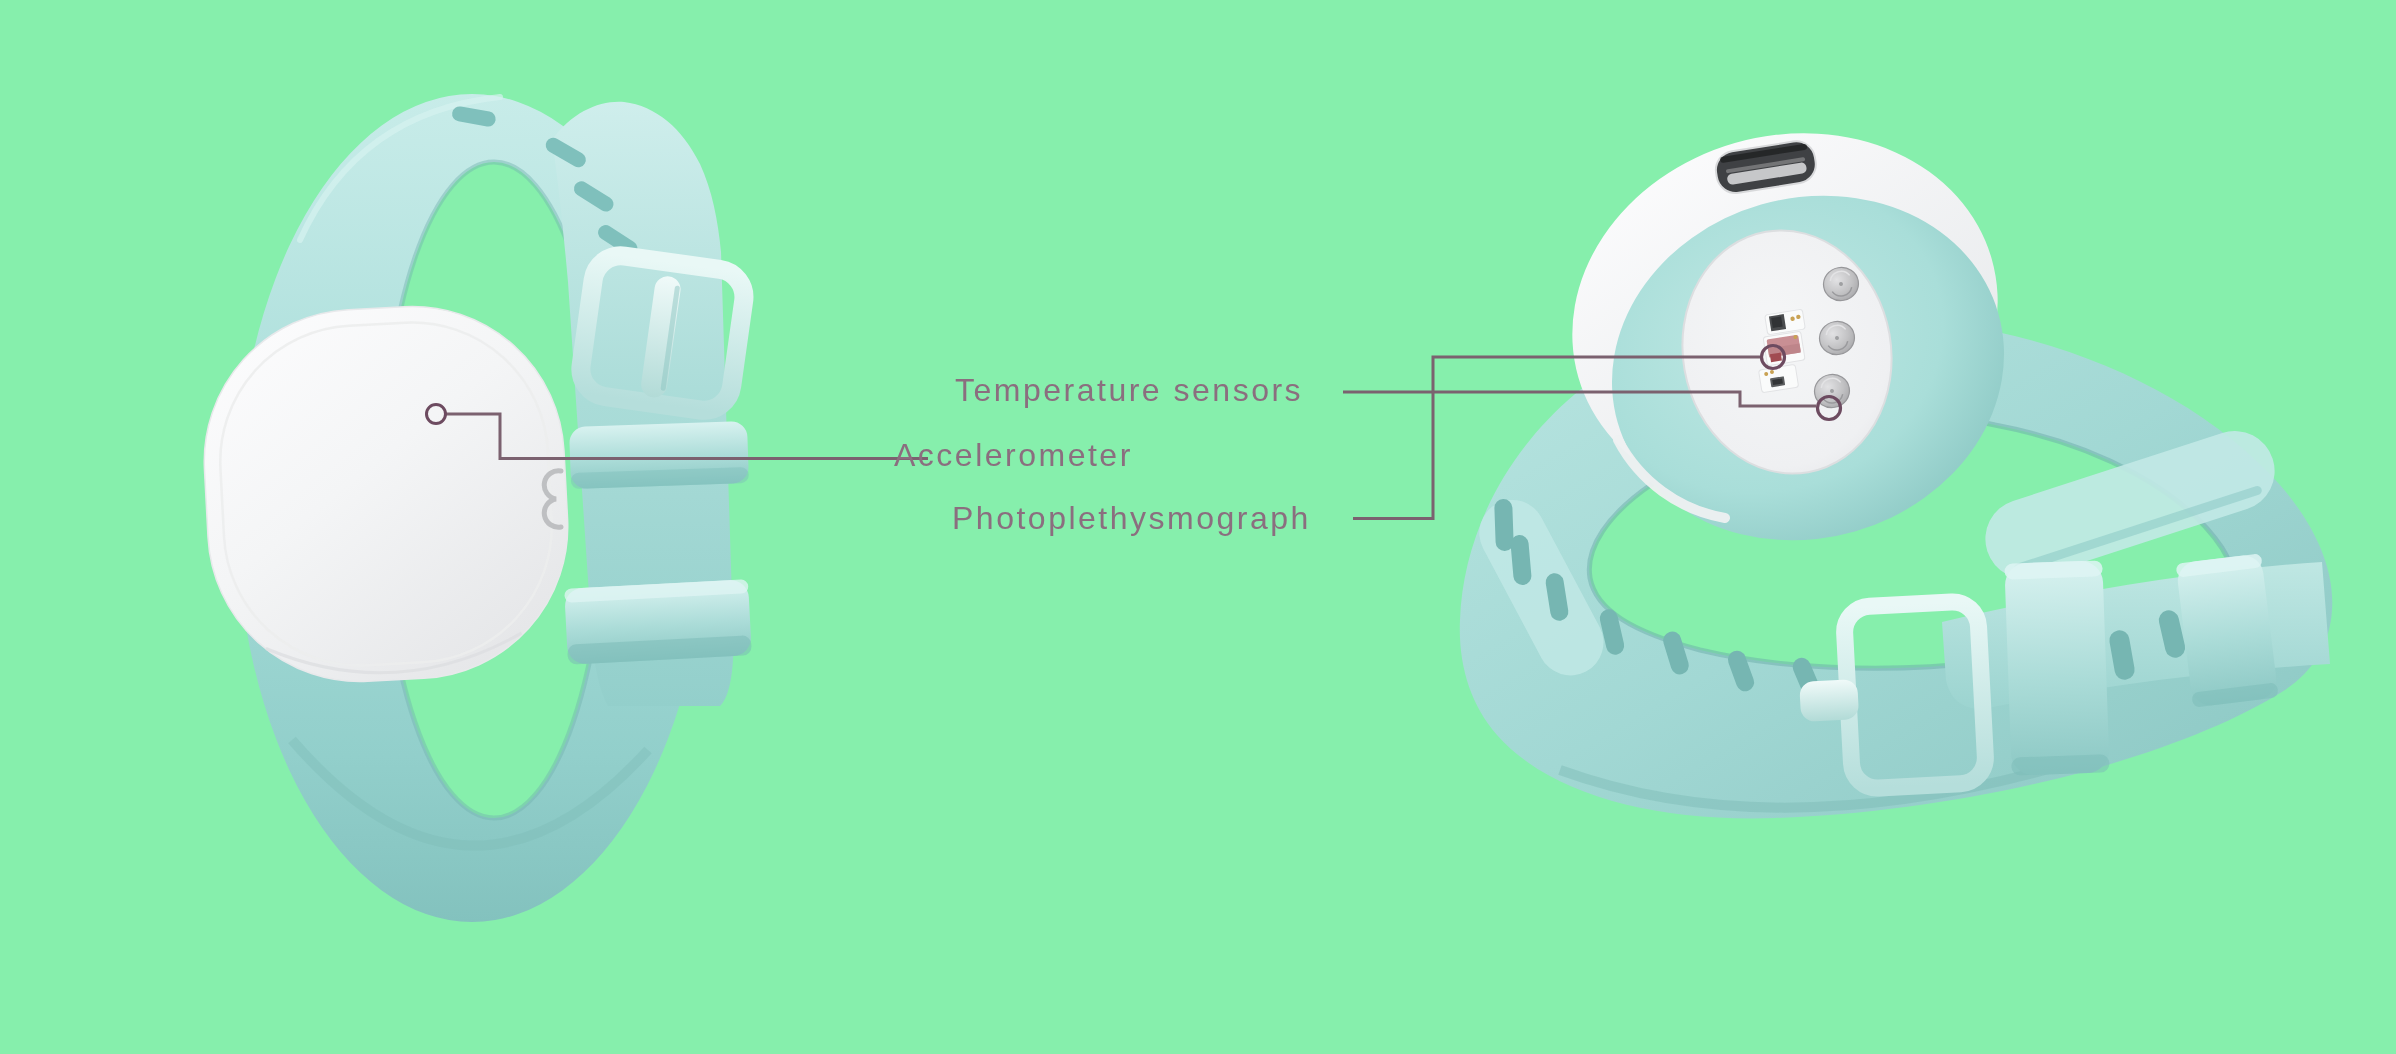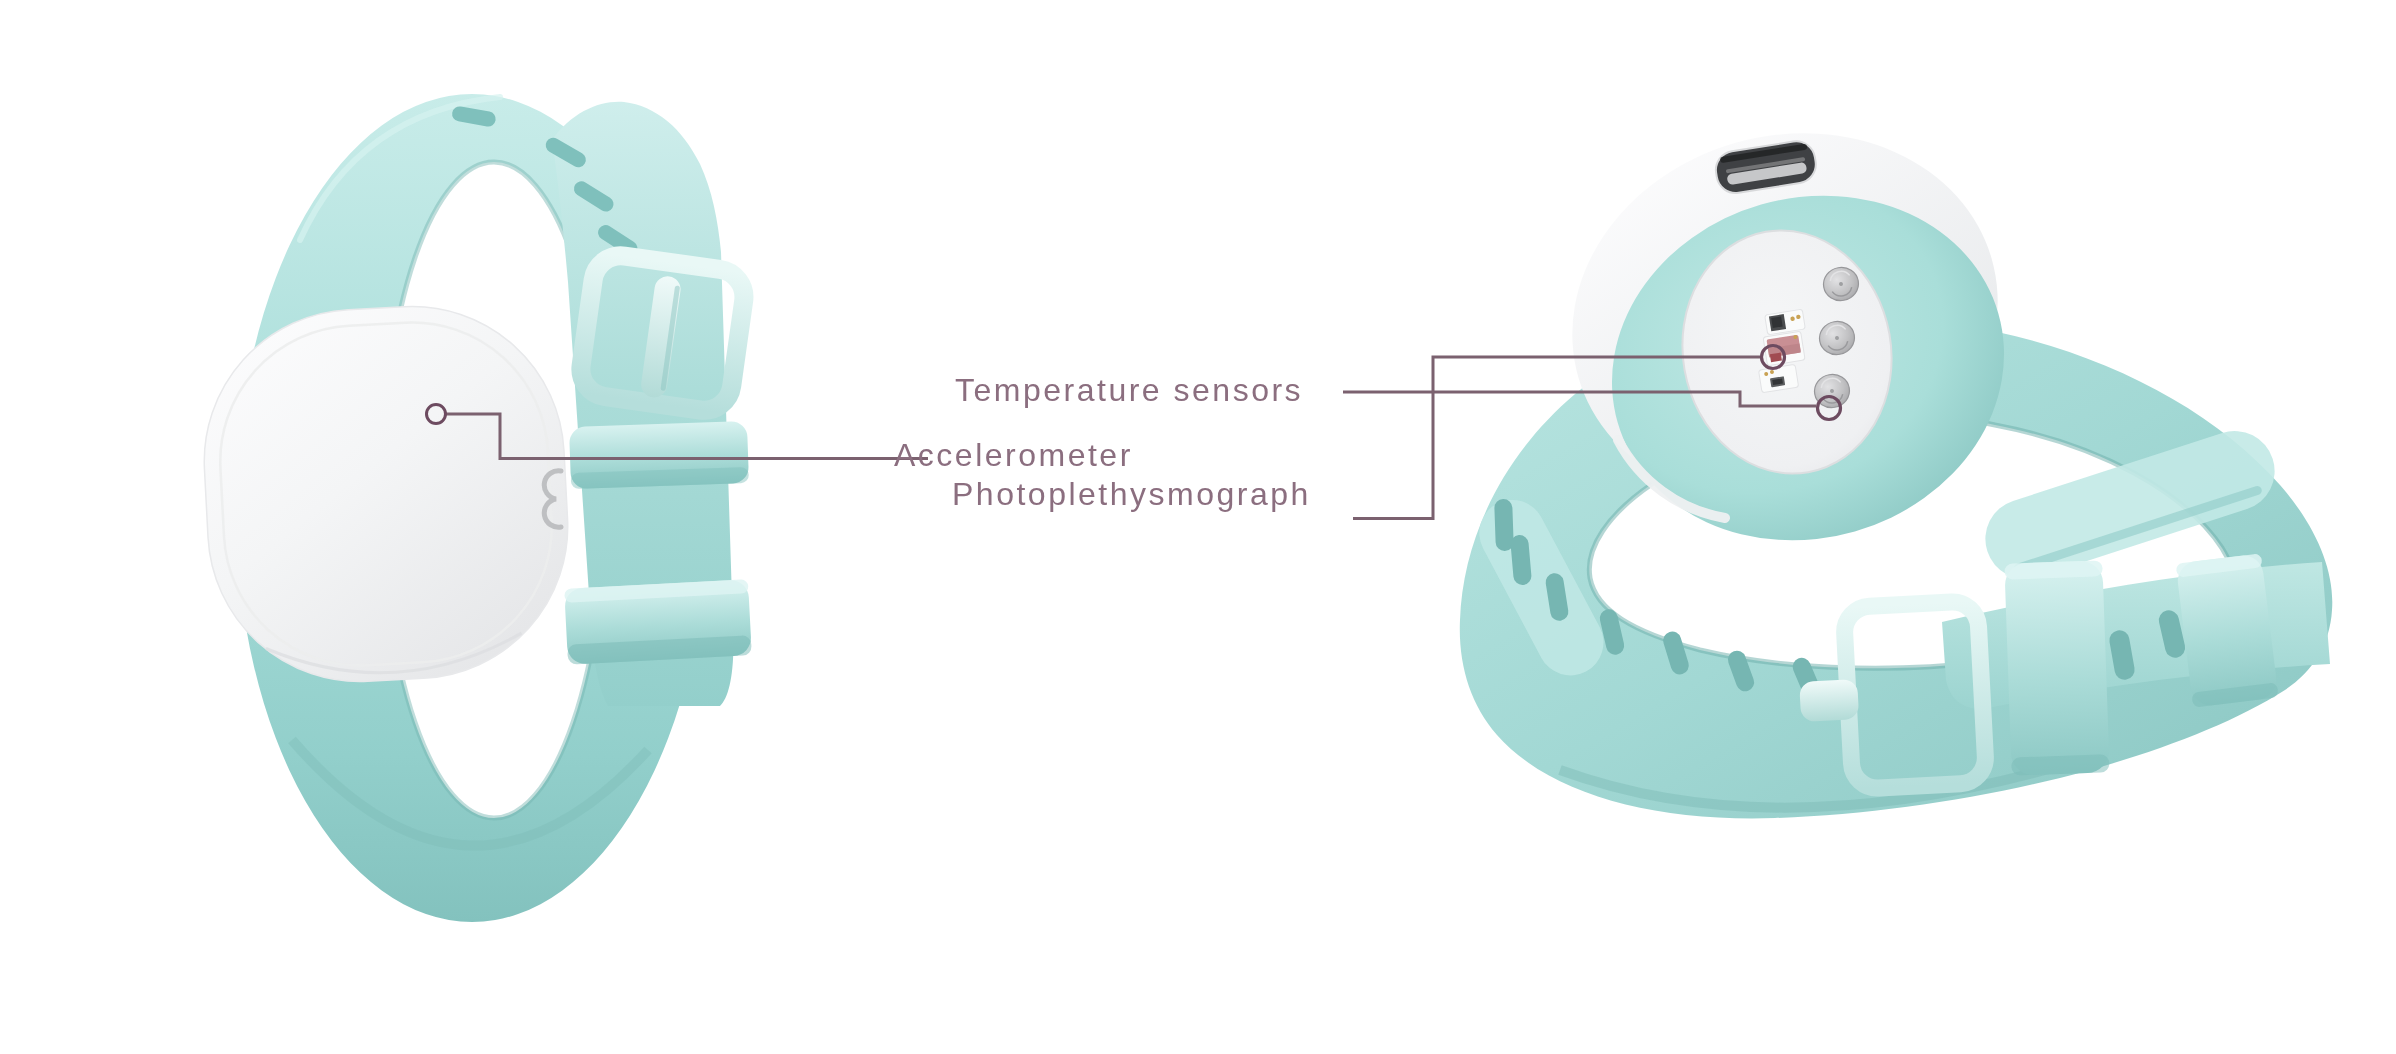--- a/index.html
+++ b/index.html
@@ -4,21 +4,21 @@
 <style>
   html, body {
     margin: 0;
     padding: 0;
     background: #000000;
   }
   .stage {
     position: relative;
     width: 2396px;
     height: 1054px;
-    background: #ffffff;
+    background: #86efac;
     overflow: hidden;
     font-family: "Liberation Sans", sans-serif;
   }
   .stage svg.scene {
     position: absolute;
     left: 0;
     top: 0;
   }
   .callout-label {
     position: absolute;
@@ -261,14 +261,14 @@
       <circle cx="436" cy="414" r="9.5" stroke-width="3"></circle>
       <circle cx="1773" cy="357" r="11.5" stroke-width="3.2"></circle>
       <circle cx="1829" cy="408" r="11.5" stroke-width="3.2"></circle>
     </g>
   </svg>
 
   <div class="callout-label" style="left:955px; top:371px;">Temperature sensors</div>
 
   <div class="callout-label" style="left:894px; top:436px;">Accelerometer</div>
 
-  <div class="callout-label" style="left:952px; top:475px;">Photoplethysmograph</div>
+  <div class="callout-label" style="left:952px; top:499px;">Photoplethysmograph</div>
 </div>
 
 </body></html>

